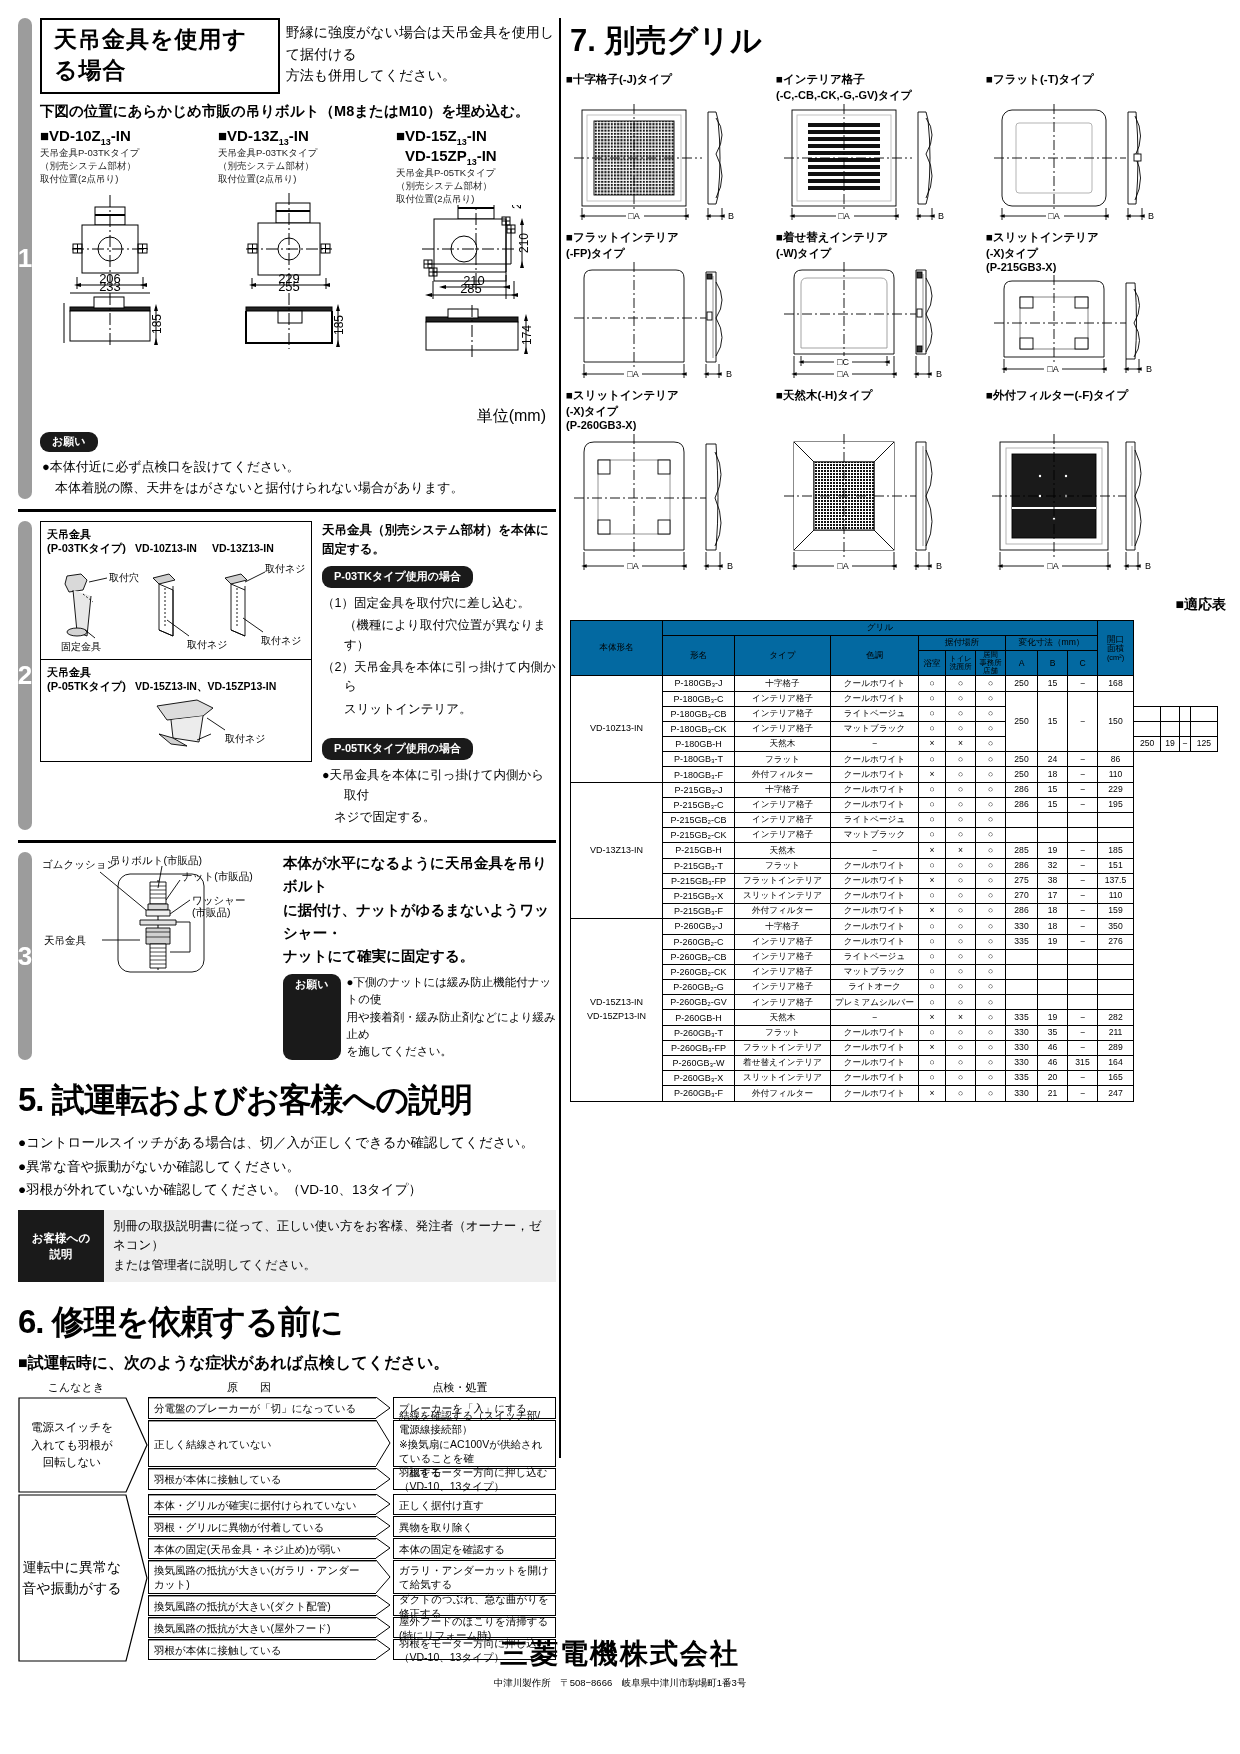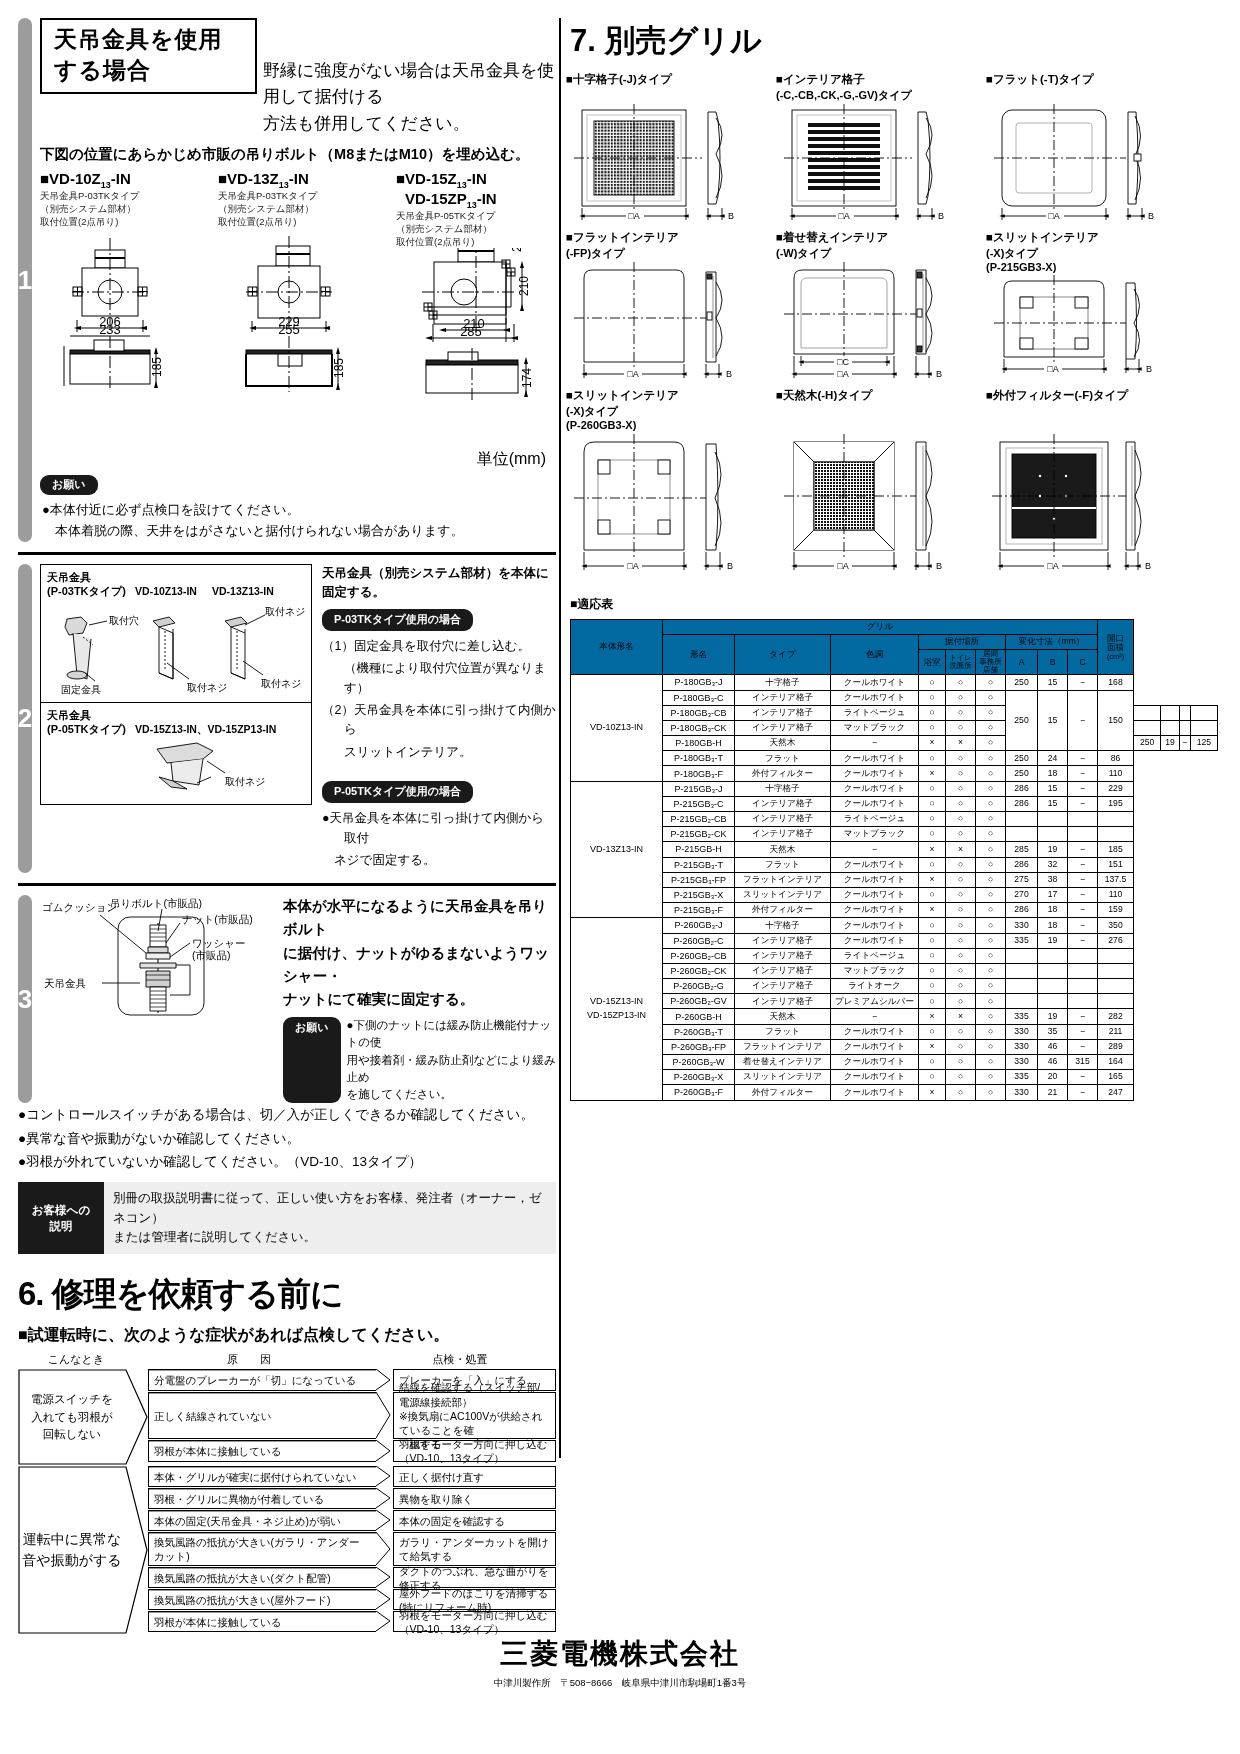--- a/index.html
+++ b/index.html
@@ -27,21 +27,21 @@
     color:#fff; font-weight:bold; font-size:26px;
     display:flex; align-items:center; justify-content:center;
   }
   .tabnum span { display:block; transform:translateY(0px); }
 
   .hdrbox {
     display:inline-block; border:2px solid #000; padding:4px 12px 6px;
     font-size:23px; font-weight:bold; letter-spacing:1px; vertical-align:top;
   }
   .hdr-row { display:flex; align-items:flex-start; gap:6px; margin-bottom:8px;}
-  .hdr-note { font-size:17px; line-height:1.55; padding-top:4px;margin-top:36px; }
+  .hdr-note { font-size:14px; line-height:1.55; padding-top:4px; }
 
   .lead { font-size:14.5px; font-weight:bold; margin:4px 0 6px 0; }
   .model-title { font-size:15px; font-weight:bold; }
   .model-sub { font-size:9.5px; line-height:1.35; color:#222; }
   .sub13 { font-size:9px; vertical-align:sub; }
 
   
   .draw-row { display:flex; gap:6px; margin-top:2px; }
   .draw-col { width:172px; position:relative; }
   svg { display:block; }
@@ -112,21 +112,21 @@
   .tt-symwrap { width:130px; position:relative; }
 
   
   .h7 { font-size:31px; font-weight:bold; letter-spacing:0px; margin:6px 0 10px 4px;}
   .grill-grid { display:flex; flex-wrap:wrap; }
   .grill-cell { width:196px; margin-right:14px; margin-bottom:4px; }
   .grill-title { font-size:11.5px; font-weight:bold; line-height:1.35; min-height:32px; }
   .gsub { font-size:11px; font-weight:bold; }
   .grill-art { height:122px; position:relative; }
 
-  .h-table { font-size:12px; font-weight:bold; margin:14px 0 6px 4px; }
+  .h-table { font-size:14px; font-weight:bold; margin:14px 0 6px 4px;text-align:right; }
 
   table.spec { border-collapse:collapse; font-size:8.6px; width:648px; margin-left:4px; }
   table.spec th, table.spec td { border:0.8px solid #000; text-align:center; padding:0; height:15.2px; line-height:1.12; }
   table.spec th { background:#0369a1; font-weight:normal; }
   table.spec td.model { font-size:9px; }
   table.spec td.nm { font-size:8.6px; }
   table.spec .tiny { font-size:7.4px; line-height:1.08; }
   table.spec td.lmodel { font-size:9px; line-height:1.5; }
 
   .footer { position:absolute; left:0; bottom:64px; width:1240px; text-align:center; }
@@ -442,20 +442,21 @@
             <span class="pill">お願い</span>
             <span style="white-space:pre-line">●下側のナットには緩み防止機能付ナットの使
 用や接着剤・緩み防止剤などにより緩み止め
 を施してください。</span>
           </div>
         </div>
       </div>
     </div>
 
     <div>
+      <div class="bigheading">5. 試運転およびお客様への説明</div>
       <div class="bullets2">
         <div>●コントロールスイッチがある場合は、切／入が正しくできるか確認してください。</div>
         <div>●異常な音や振動がないか確認してください。</div>
         <div>●羽根が外れていないか確認してください。（VD-10、13タイプ）</div>
       </div>
       <div class="custbox">
         <div class="k" style="white-space:pre-line">お客様への
 説明</div>
         <div class="v" style="white-space:pre-line">別冊の取扱説明書に従って、正しい使い方をお客様、発注者（オーナー，ゼネコン）
 または管理者に説明してください。</div>

